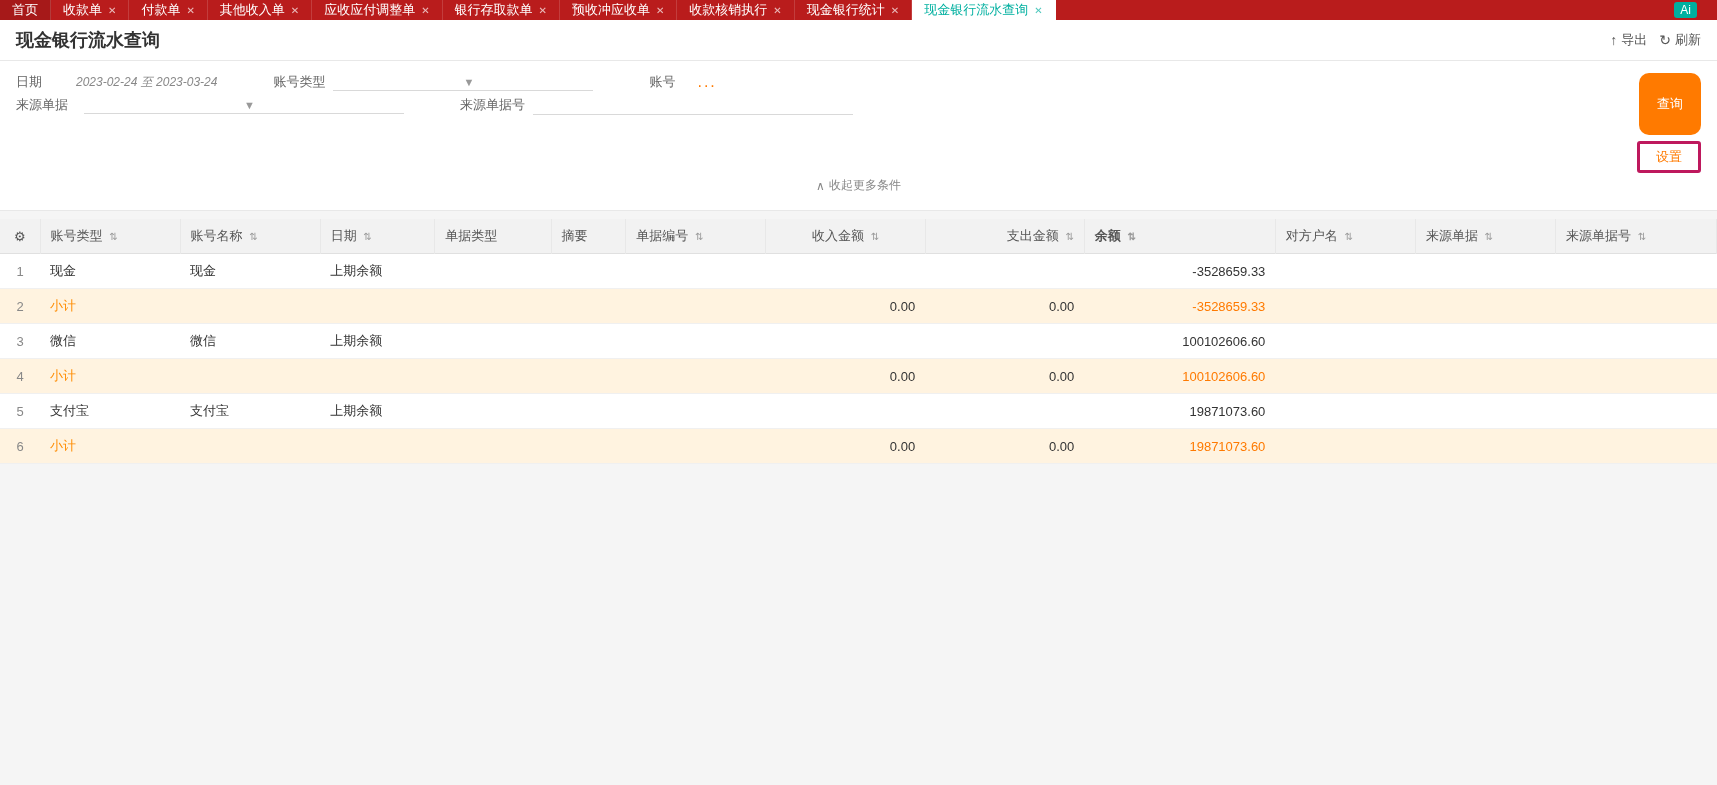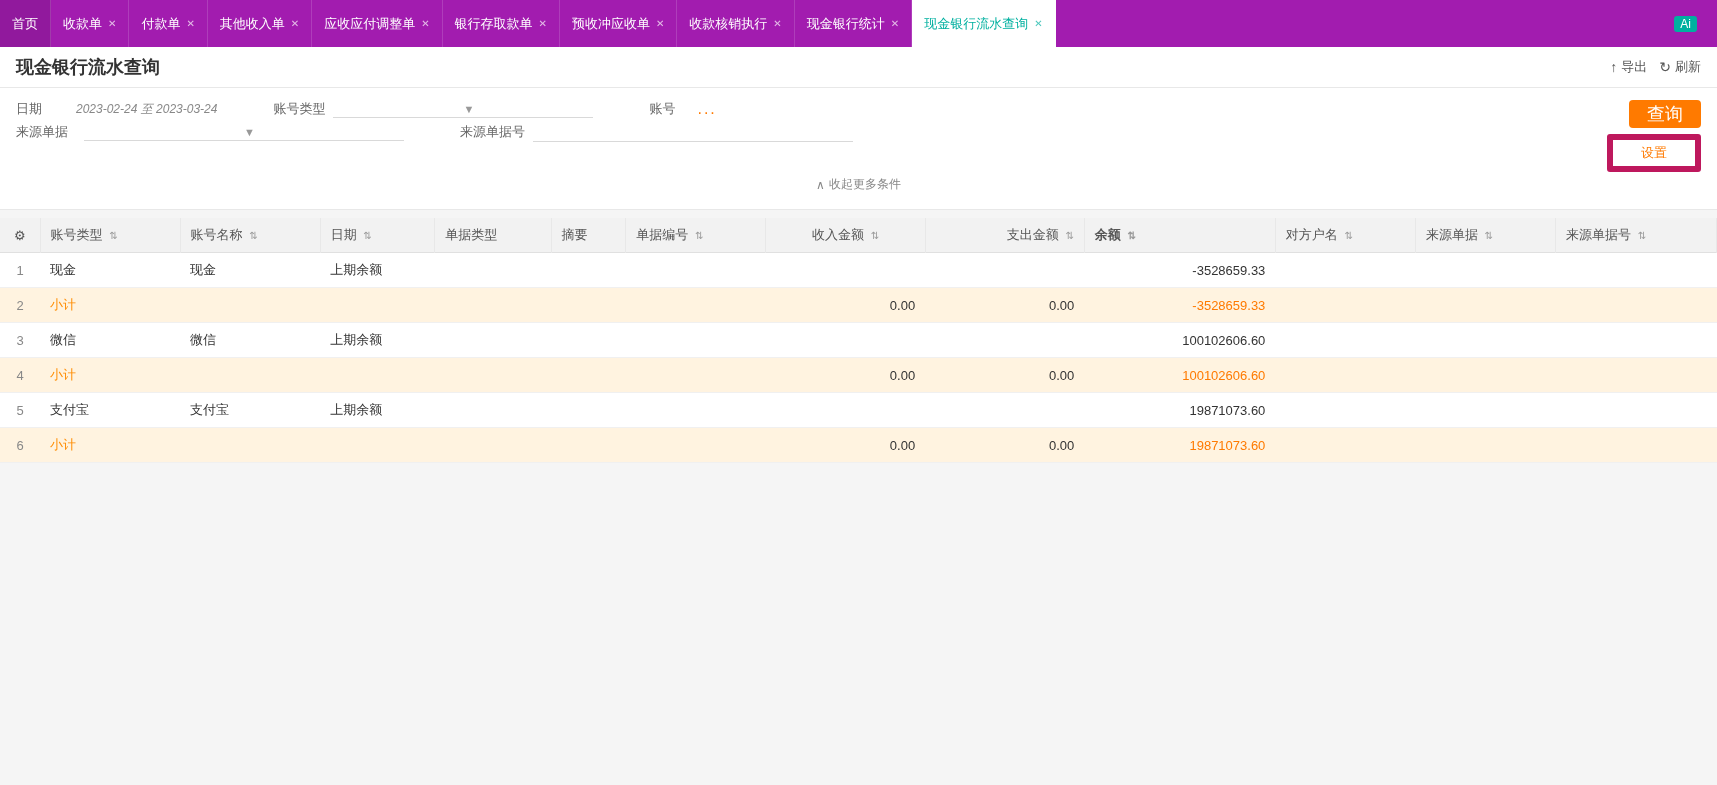--- a/index.html
+++ b/index.html
@@ -1,23 +1,23 @@
 <!DOCTYPE html>
 <html><head>
   <meta charset="utf-8">
   <style>
     * { box-sizing: border-box; margin: 0; padding: 0; }
     body { font-family: 'Microsoft YaHei', sans-serif; font-size: 13px; background: #f5f5f5; color: #333; }
 
     
     .top-nav {
-      background: #a21caf;
-      display: flex;
-      align-items: center;
-      height: 47px;
+      background: #b91c1c;
+      display: flex;
+      align-items: center;
+      height: 20px;
       overflow: hidden;
     }
     .nav-item {
       display: flex;
       align-items: center;
       padding: 0 12px;
       height: 100%;
       color: #fff;
       cursor: pointer;
       white-space: nowrap;
@@ -130,30 +130,30 @@
     .dots-btn {
       color: #ff7a00;
       cursor: pointer;
       font-size: 16px;
       letter-spacing: 2px;
     }
     .query-btn {
       background: #ff7a00;
       color: #fff;
       border: none;
-      padding: 2px 18px;
-      border-radius: 4px;
-      cursor: pointer;
-      font-size: 18px;
+      padding: 22px 18px;
+      border-radius: 10px;
+      cursor: pointer;
+      font-size: 13px;
     }
     .settings-btn {
       background: #fff;
       color: #ff7a00;
-      border: 6px solid #be185d;
-      padding: 4px 28px;
+      border: 3px solid #be185d;
+      padding: 4px 16px;
       border-radius: 3px;
       cursor: pointer;
       font-size: 13px;
     }
     .right-actions {
       display: flex;
       flex-direction: column;
       gap: 6px;
       align-items: flex-end;
     }

